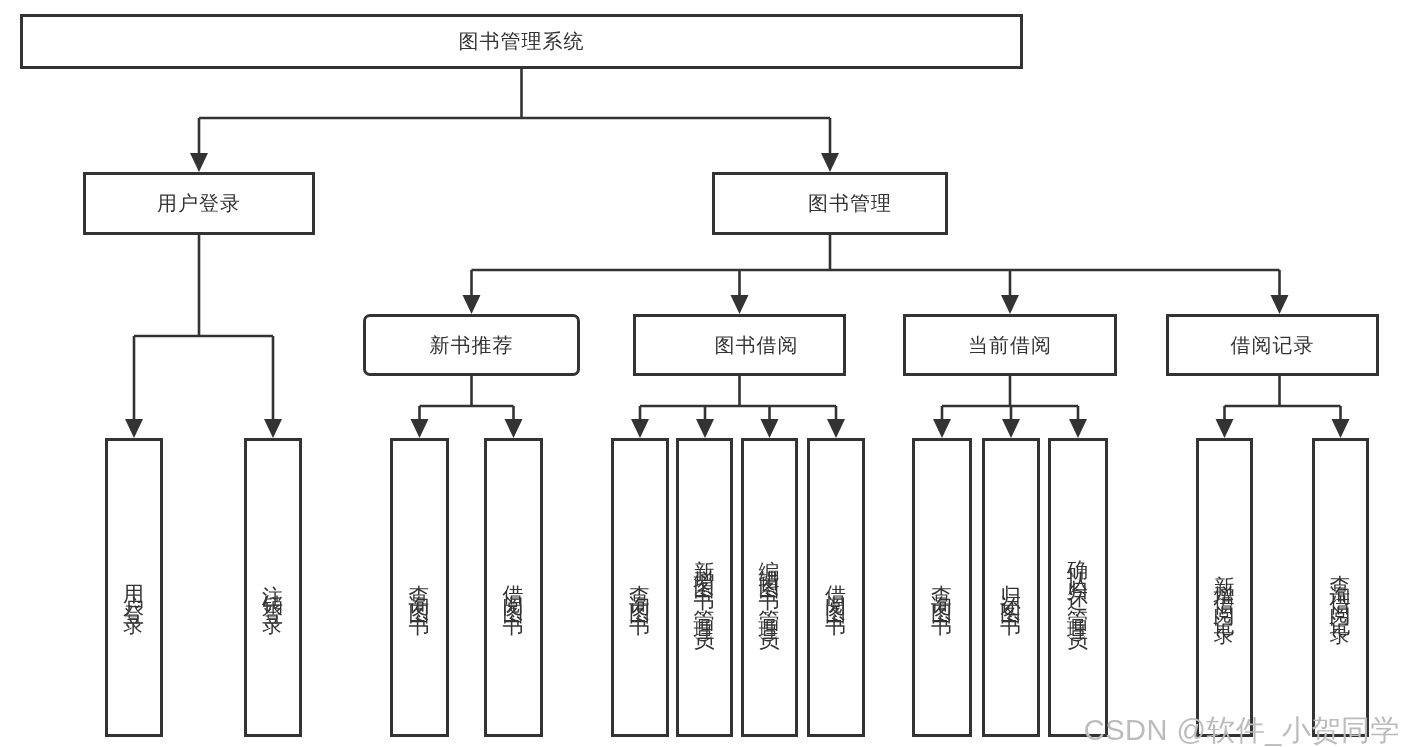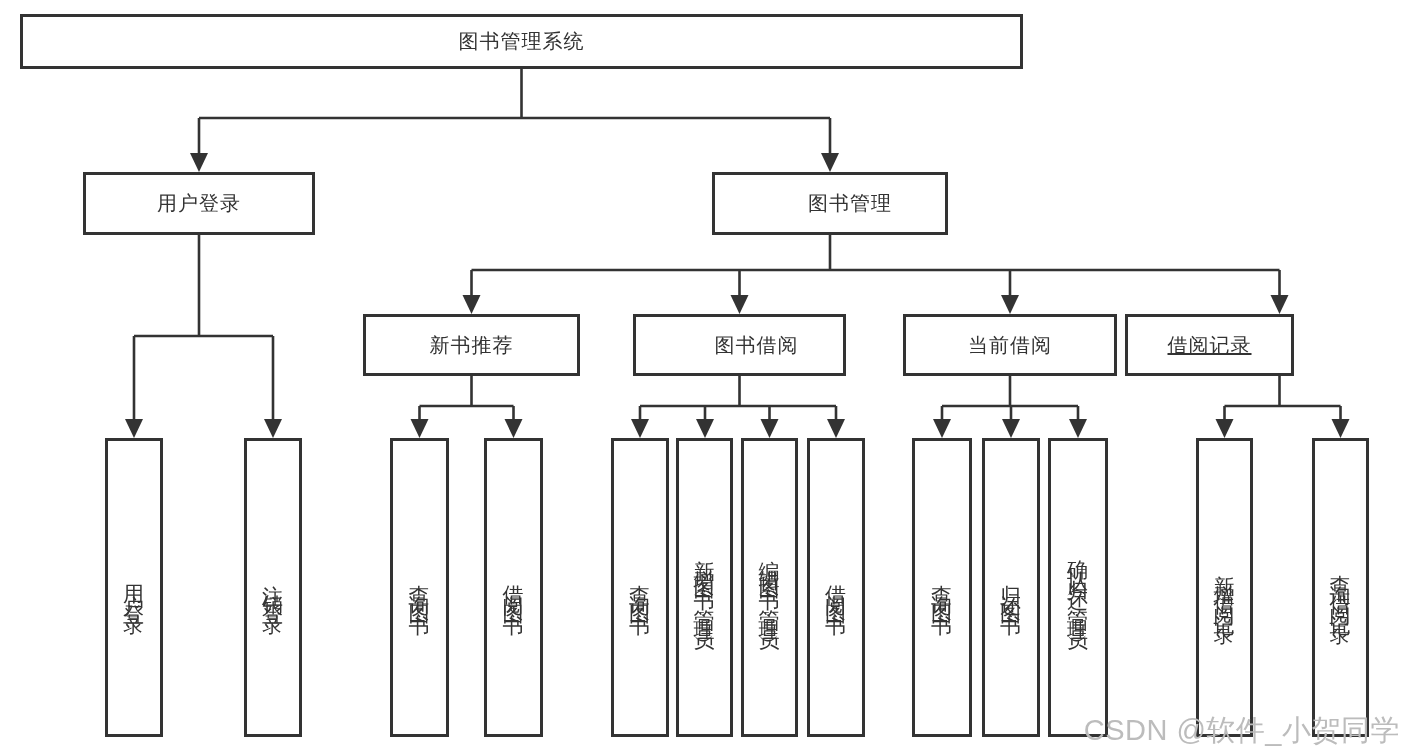--- a/index.html
+++ b/index.html
@@ -113,30 +113,30 @@
     <span class="lbl">图书管理系统</span>
   </div>
 
   <div class="node h" style="left:83px; top:172px; width:232px; height:63px;">
     <span class="lbl">用户登录</span>
   </div>
   <div class="node h" style="left:712px; top:172px; width:236px; height:63px;padding-left:40px;">
     <span class="lbl">图书管理</span>
   </div>
 
-  <div class="node h" style="left:363px; top:314px; width:217px; height:62px;">
+  <div class="node h" style="left:363px; top:314px; width:217px; height:62px;border-radius:7px;">
     <span class="lbl">新书推荐</span>
   </div>
   <div class="node h" style="left:633px; top:314px; width:213px; height:62px;padding-left:34px;">
     <span class="lbl">图书借阅</span>
   </div>
   <div class="node h" style="left:903px; top:314px; width:214px; height:62px;">
     <span class="lbl">当前借阅</span>
   </div>
-  <div class="node h" style="left:1125px; top:314px; width:169px; height:62px;text-decoration:underline;">
+  <div class="node h" style="left:1166px; top:314px; width:213px; height:62px;">
     <span class="lbl">借阅记录</span>
   </div>
 
   <div class="node v" style="left:105px; top:438px; width:58px; height:299px;">
     <span class="vlbl">用户登录</span>
   </div>
   <div class="node v" style="left:244px; top:438px; width:58px; height:299px;">
     <span class="vlbl">注销登录</span>
   </div>
 

